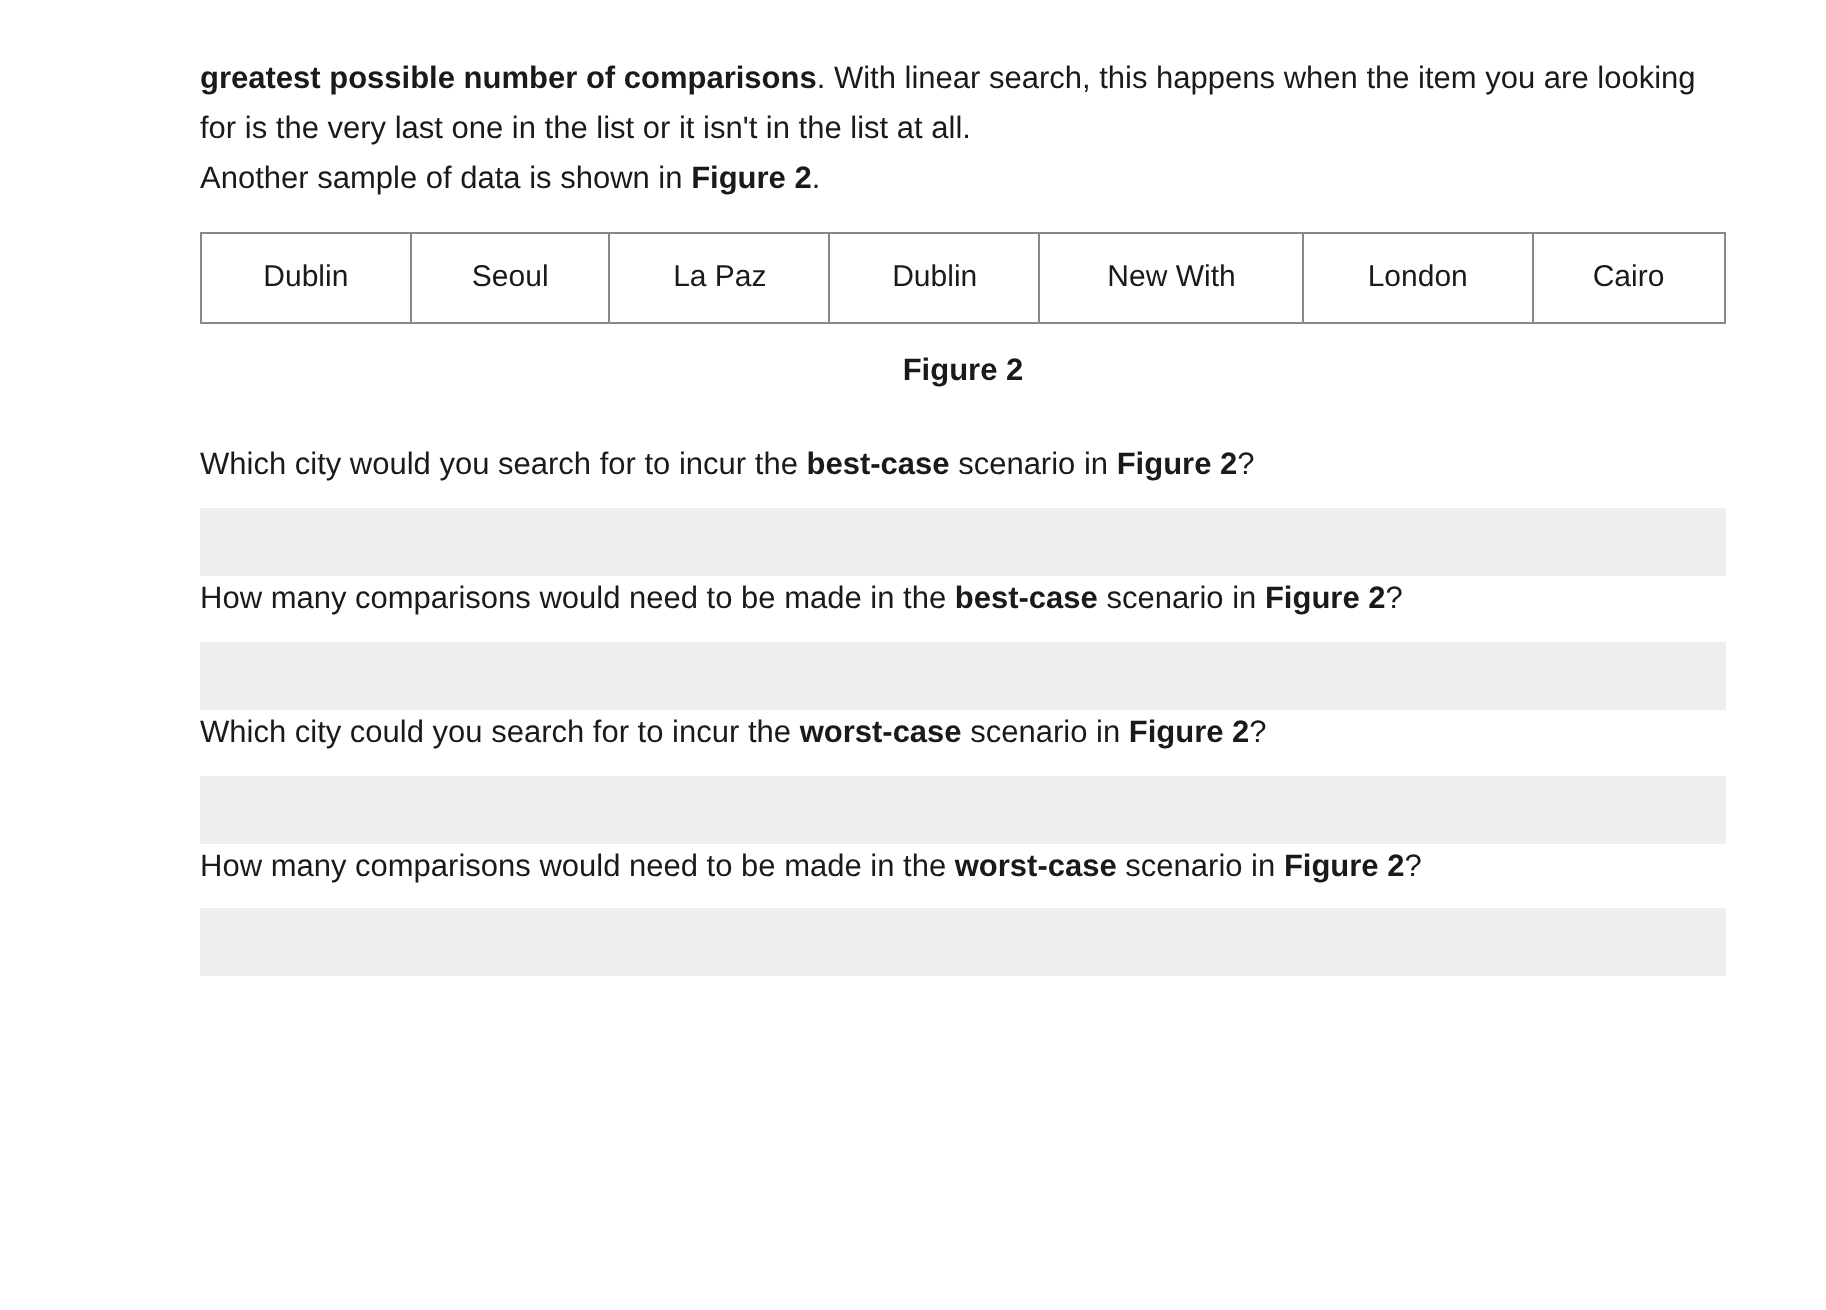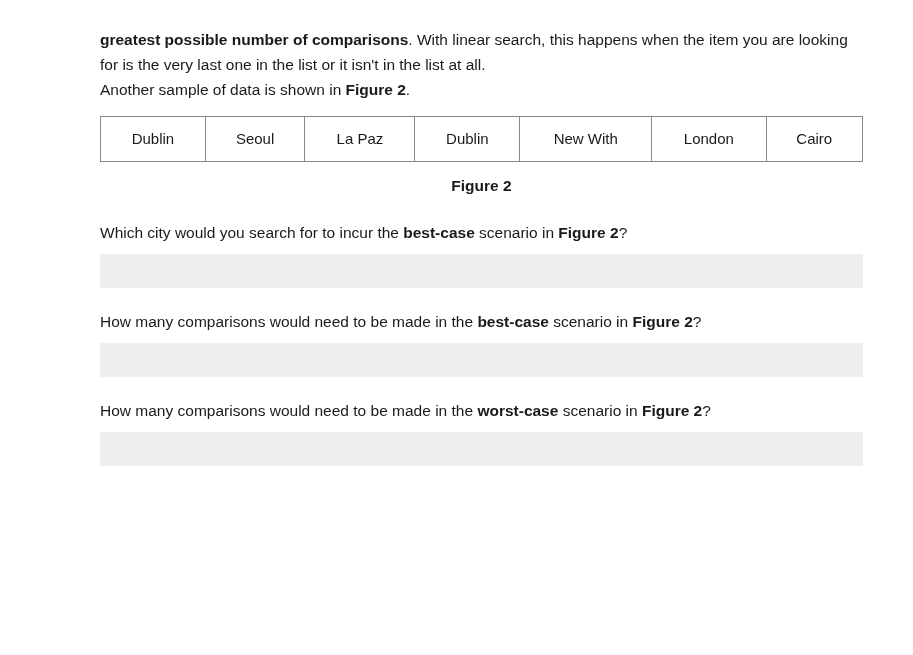--- a/index.html
+++ b/index.html
@@ -35,21 +35,20 @@
       text-align: center;
       padding: 10px 20px;
       font-size: 15px;
     }
     .figure-caption {
       text-align: center;
       font-weight: 700;
       margin: 12px 0 22px 0;
     }
     .question-block {
-      margin-bottom: 22px;
     }
     .question-text {
       margin-bottom: 8px;
     }
     .answer-box {
       width: 100%;
       height: 34px;
       background: #eeeeee;
       border: none;
       padding: 6px 8px;
@@ -83,14 +82,15 @@
     <td>Cairo</td>
   </tr>
 </tbody>
   </table>
 
 <p class="figure-caption">Figure 2</p>
 
 <div id="questions-container">
     <div class="question-block"><p class="question-text"><span>Which city would you search for to incur the </span><strong>best-case</strong><span> scenario in </span><strong>Figure 2</strong><span>?</span></p><input type="text" class="answer-box" style=""></div>
     <div class="question-block"><p class="question-text"><span>How many comparisons would need to be made in the </span><strong>best-case</strong><span> scenario in </span><strong>Figure 2</strong><span>?</span></p><input type="text" class="answer-box" style=""></div>
+    <div class="question-block"><p class="question-text"><span>Which city could you search for to incur the </span><strong>worst-case</strong><span> scenario in </span><strong>Figure 2</strong><span>?</span></p><input type="text" class="answer-box" style=""></div>
     <div class="question-block"><p class="question-text"><span>How many comparisons would need to be made in the </span><strong>worst-case</strong><span> scenario in </span><strong>Figure 2</strong><span>?</span></p><input type="text" class="answer-box" style=""></div>
   </div>
 
 </body></html>

